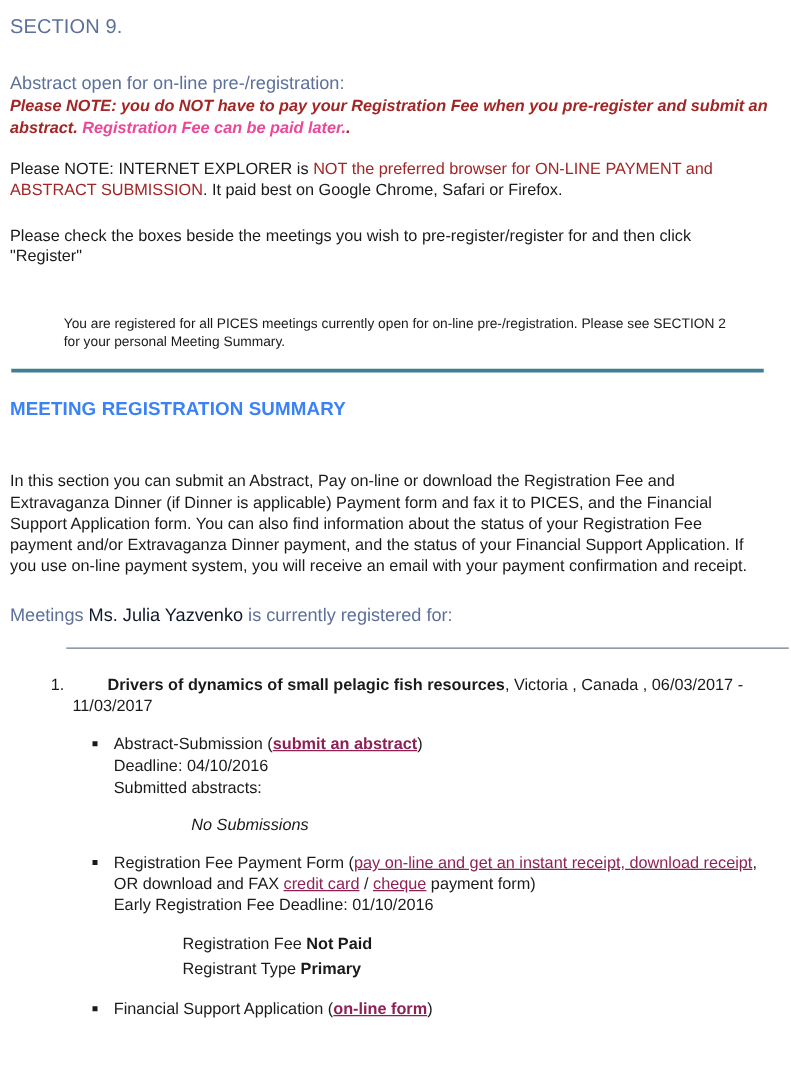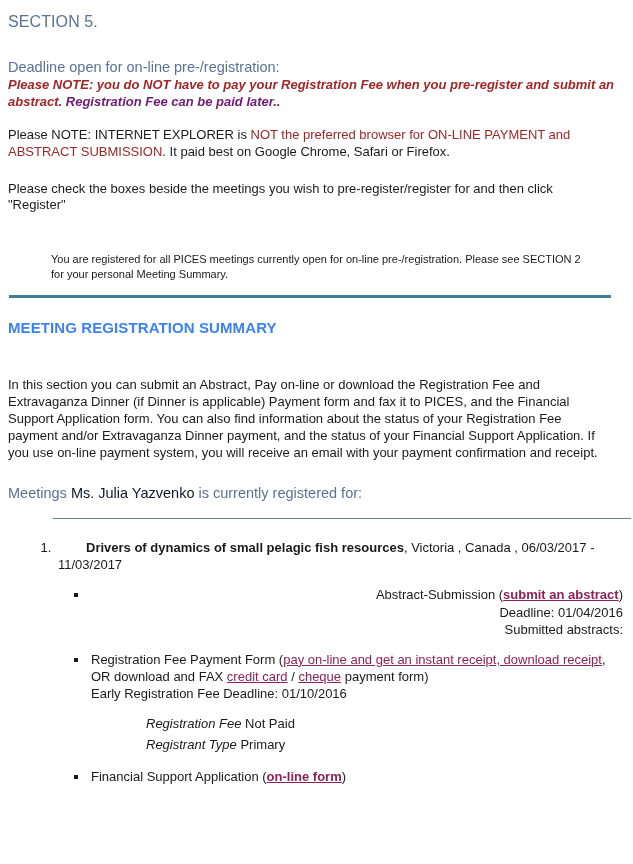--- a/index.html
+++ b/index.html
@@ -56,21 +56,21 @@
     line-height: 1.30;
   }
   .red-note {
     color: #a32626;
     font-style: italic;
     font-weight: bold;
     font-size: 13px;
     line-height: 1.30;
   }
   .red-note .blk {
-    color: #701a75;
+    color: #ec4899;
   }
   .red {
     color: #a32626;
   }
   .b { font-weight: normal; }
 
   
   hr.thick {
     border: none;
     border-top: 3px solid #3f7f95;
@@ -115,59 +115,59 @@
     margin: 0;
     padding: 0 0 0 31px;
     list-style-type: square;
   }
   ul.detail-list > li {
     font-size: 13px;
     line-height: 1.32;
     padding-left: 2px;
     margin-top: 13px;
   }
-  ul.detail-list > li:first-child { margin-top: 13px; text-align: right; }
+  ul.detail-list > li:first-child { margin-top: 13px; }
 
   a.link {
     color: #8e2055;
     text-decoration: underline;
   }
   a.link.bold { font-weight: bold; }
 
   .nosub {
     font-style: italic;
     margin-left: 62px;
     margin-top: 13px;
     font-size: 13px;
   }
   .status-line {
     margin-left: 55px;
     margin-top: 12px;
     font-size: 13px;
     line-height: 1.55;
   }
-  .status-line .lbl { font-style: italic; }
-  .status-line .val { font-weight: normal; }
+  .status-line .lbl { }
+  .status-line .val { font-weight: bold; }
   .sp12 { height: 12px; }
   .sp14 { height: 14px; }
   .sp16 { height: 16px; }
   .sp20 { height: 20px; }
   .sp22 { height: 22px; }
   .sp26 { height: 26px; }
 </style>
 </head>
 <body>
 
 <div class="page">
 
-  <h1 class="section-heading">SECTION 5.</h1>
+  <h1 class="section-heading">SECTION 9.</h1>
 
   <div class="sp26"></div>
 
-  <div class="subheading-blue">Deadline open for on-line pre-/registration:</div>
+  <div class="subheading-blue">Abstract open for on-line pre-/registration:</div>
 
   <p class="red-note"><span>Please NOTE: you do NOT have to pay your Registration Fee when you pre-register and submit an abstract. </span><span class="blk">Registration Fee can be paid later.</span><span>.</span></p>
 
   <div class="sp16"></div>
 
   <p class="p-body"><span>Please NOTE: </span><span class="b">INTERNET EXPLORER is </span><span class="b red">NOT the preferred browser for ON-LINE PAYMENT and ABSTRACT SUBMISSION</span><span>. It paid best on Google Chrome, Safari or Firefox.</span></p>
 
   <div class="sp20"></div>
 
   <p class="p-body" style="width:584px;">Please check the boxes beside the meetings you wish to pre-register/register for and then click "Register"</p>
@@ -203,22 +203,23 @@
   <div class="sp20"></div>
 
   <ol class="meeting-list">
     <li>
       <span class="meeting-title">Drivers of dynamics of small pelagic fish resources</span><span>, Victoria </span><span>, Canada </span><span>, 06/03/2017 - 11/03/2017</span>
 
       <ul class="detail-list">
 
         <li>
           <span>Abstract-Submission (</span><a href="#" class="link bold">submit an abstract</a><span>)</span><br>
-          <span>Deadline: 01/04/2016</span><br>
+          <span>Deadline: 04/10/2016</span><br>
           <span class="b">Submitted abstracts:</span>
+          <div class="nosub">No Submissions</div>
         </li>
 
         <li>
           <span>Registration Fee Payment Form (</span><a href="#" class="link">pay on-line and get an instant receipt, download receipt</a><span>, OR download and FAX </span><a href="#" class="link">credit card</a><span> / </span><a href="#" class="link">cheque</a><span> payment form)</span><br>
           <span>Early Registration Fee Deadline: 01/10/2016</span>
 
           <div class="status-line">
             <span class="lbl">Registration Fee</span>
             <span class="val">Not Paid</span><br>
             <span class="lbl">Registrant Type</span>

